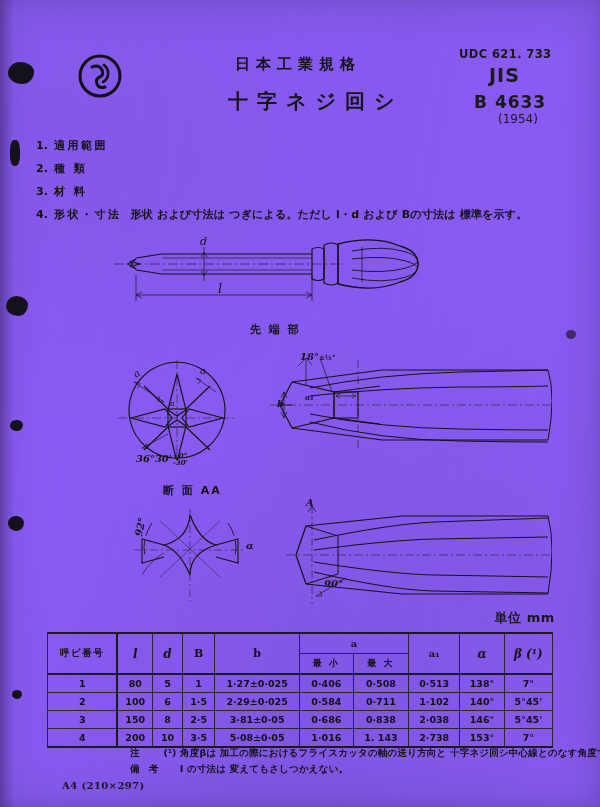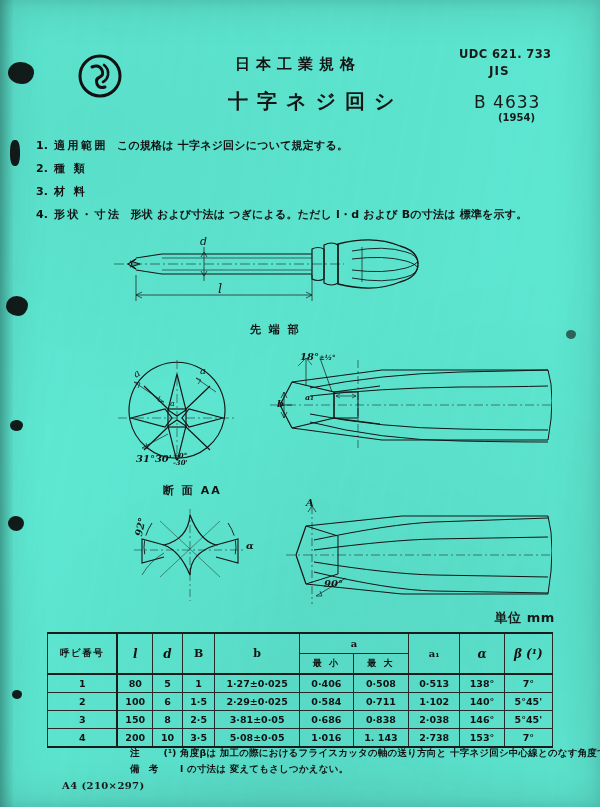--- a/index.html
+++ b/index.html
@@ -4,21 +4,21 @@
 <style>
   html, body {
     margin: 0;
     padding: 0;
     background: #9a9a9a;
   }
   .page {
     position: relative;
     width: 600px;
     height: 807px;
-    background: #5eead4;
+    background: #8b5cf6;
     overflow: hidden;
     font-family: "DejaVu Sans", sans-serif;
     color: #1a1a1a;
   }
   
   .grain {
     position: absolute;
     inset: 0;
     pointer-events: none;
     background:
@@ -76,36 +76,36 @@
     position: absolute;
     left: 448px; top: 47px;
     font-size: 11.5px;
     font-weight: bold;
     letter-spacing: .4px;
     margin-left: 11px;
   }
   .jis {
     position: absolute;
     left: 489px; top: 64px;
-    font-size: 12px;
+    font-size: 19px;
     font-weight: bold;
     letter-spacing: 1px;
   }
   .std-no {
     position: absolute;
     left: 474px; top: 92px;
     font-size: 17px;
+    font-weight: bold;
+    letter-spacing: 1px;
+  }
+  .std-year {
+    position: absolute;
+    left: 498px; top: 112px;
+    font-size: 12px;
     font-weight: normal;
-    letter-spacing: 1px;
-  }
-  .std-year {
-    position: absolute;
-    left: 498px; top: 112px;
-    font-size: 10px;
-    font-weight: bold;
   }
 
   
   .clauses {
     position: absolute;
     left: 0; top: 138px;
     width: 600px;
   }
   .clause {
     position: relative;
@@ -244,21 +244,20 @@
 
   <div class="udc">UDC 621. 733</div>
   <div class="jis">JIS</div>
   <div class="std-no">B 4633</div>
   <div class="std-year">(1954)</div>
 
   <div class="clauses">
     <div class="clause">
       <span class="clause-num">1.</span>
       <span class="clause-term">適用範囲</span>
-      <span class="clause-text">この規格は 十字ネジ回シについて規定する。</span>
     </div>
     <div class="clause">
       <span class="clause-num">2.</span>
       <span class="clause-term">種  類</span>
     </div>
     <div class="clause">
       <span class="clause-num">3.</span>
       <span class="clause-term">材  料</span>
     </div>
     <div class="clause">
@@ -357,21 +356,21 @@
 
       <text class="ann" x="58" y="58" font-size="8" fill="#141414">a</text>
 
       <g stroke="#141414" stroke-width=".65" fill="none">
         <path d="M30 100 L56 86"></path>
         <path d="M30 100 l6 0 l-2 -5"></path>
       </g>
     </svg>
   </div>
   <div class="fig-label ann" style="left:136px; top:452px; font-size:10px; letter-spacing:0;">
-    <span>31°30'</span><span style="display:inline-block; font-size:7px; line-height:1.05; vertical-align:middle; margin-left:1px;">
+    <span>36°30'</span><span style="display:inline-block; font-size:7px; line-height:1.05; vertical-align:middle; margin-left:1px;">
       <span style="display:block">+0°</span>
       <span style="display:block">-30'</span>
     </span>
   </div>
 
   <div class="fig" style="left:262px; top:352px;">
     <svg width="290" height="110" viewBox="0 0 290 110">
       <g fill="none" stroke="#141414" stroke-width="1.15">
 
         <path d="M30 30 L120 18 L286 18"></path>

